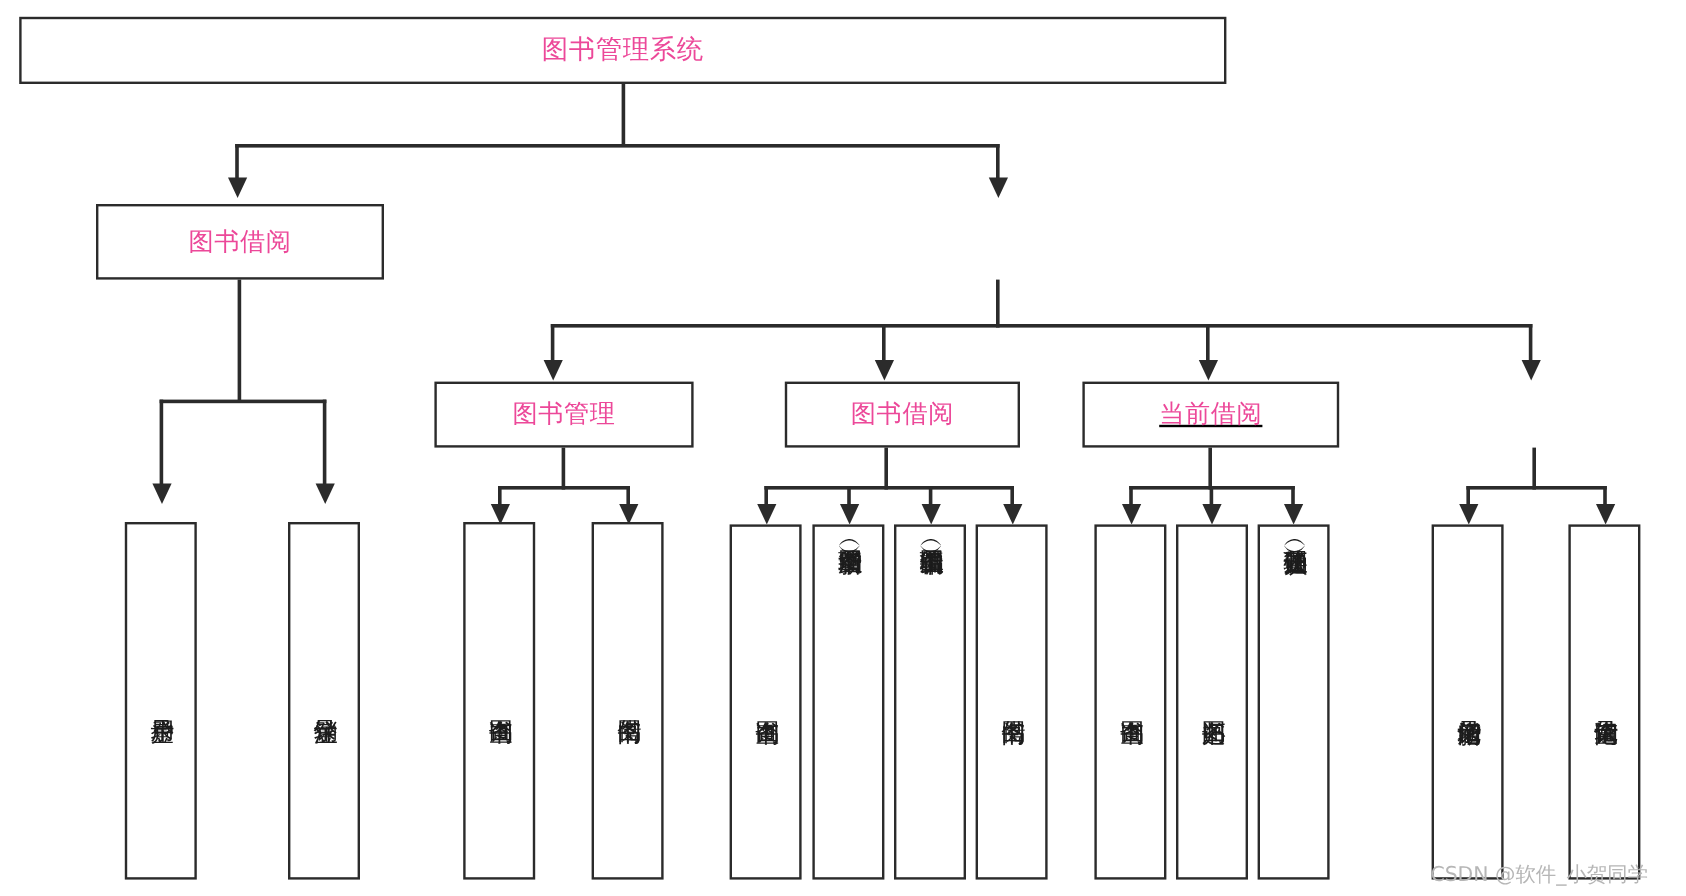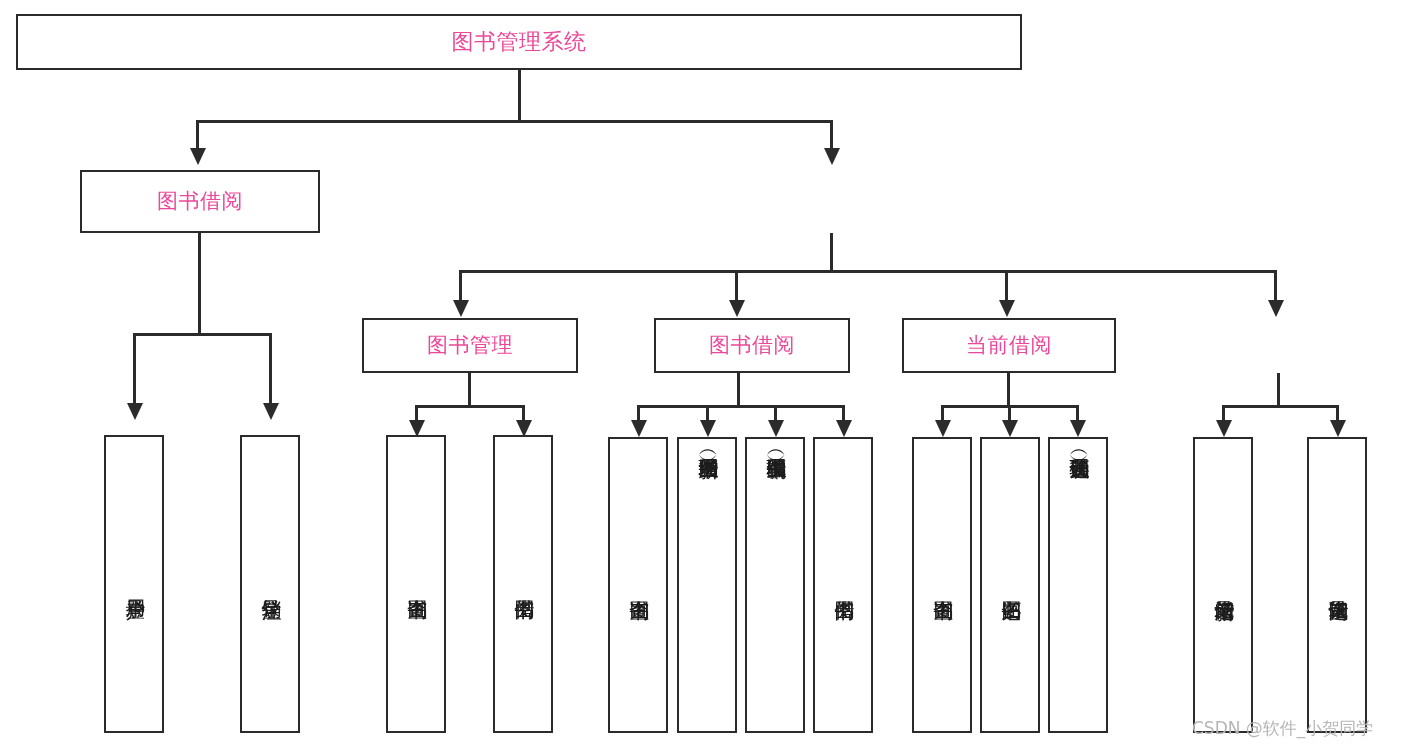--- a/index.html
+++ b/index.html
@@ -139,21 +139,21 @@
   <div class="arrowhead" style="left:999px; top:300px;"></div>
   <div class="vline" style="left:1274px; top:270px; width:3px; height:32px;"></div>
   <div class="arrowhead" style="left:1268px; top:300px;"></div>
 
   <div class="node" style="left:362px; top:318px; width:216px; height:55px;">
     <span class="label">图书管理</span>
   </div>
   <div class="node" style="left:654px; top:318px; width:196px; height:55px;justify-content:center;">
     <span class="label">图书借阅</span>
   </div>
-  <div class="node" style="left:902px; top:318px; width:214px; height:55px;">
+  <div class="node" style="left:902px; top:318px; width:214px; height:55px;text-decoration:underline;">
     <span class="label">当前借阅</span>
   </div>
 
   <div class="vline" style="left:468px; top:373px; width:3px; height:35px;"></div>
   <div class="hline" style="left:415px; top:405px; width:110px; height:3px;"></div>
   <div class="vline" style="left:415px; top:405px; width:3px; height:18px;"></div>
   <div class="arrowhead" style="left:409px; top:420px;"></div>
   <div class="vline" style="left:522px; top:405px; width:3px; height:18px;"></div>
   <div class="arrowhead" style="left:516px; top:420px;"></div>
 

